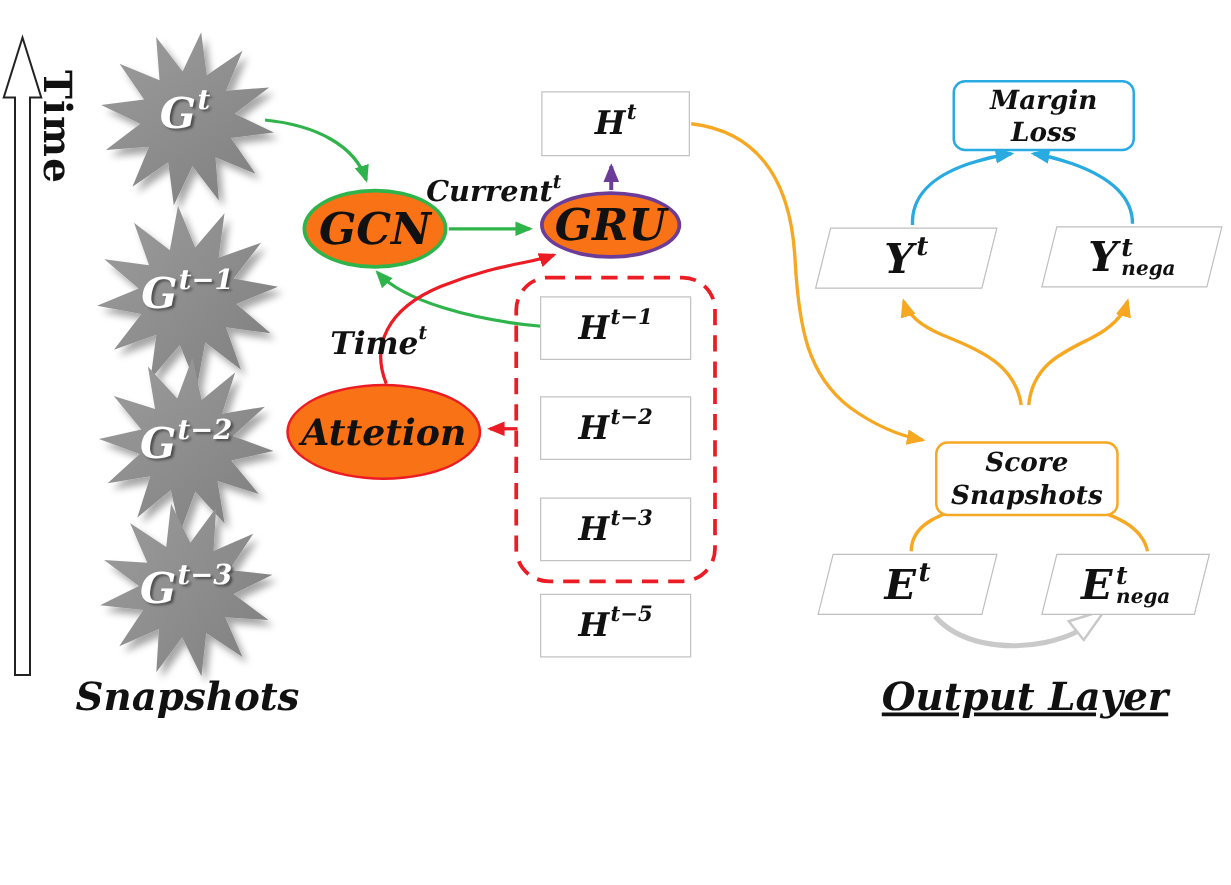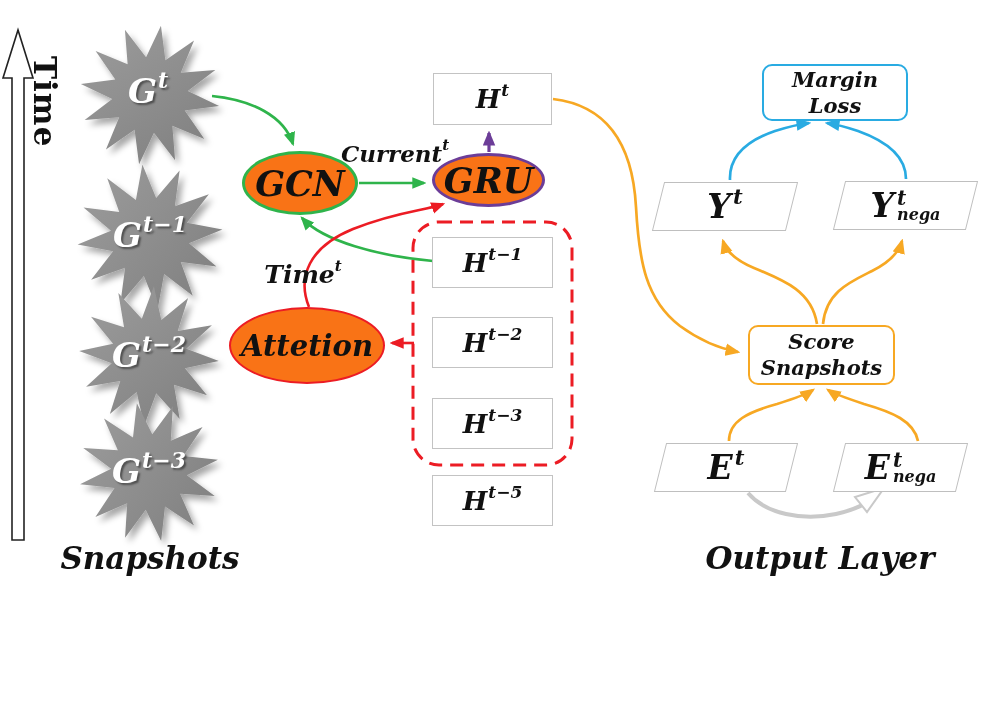--- a/index.html
+++ b/index.html
@@ -12,21 +12,21 @@
   .hbox .sup{font-size:17px;position:relative;top:-9px;margin-left:1px;}
   
   .ellipse{background:#f97316;border-radius:50%;font-weight:bold;font-style:italic;}
   .el-gcn{border:3px solid #2FB44B;font-size:35px;}
   .el-gru{border:3.5px solid #6C3D98;font-size:35px;}
   .el-att{border:2.5px solid #EC1C24;font-size:29px;}
   
   .rbox{background:#fff;border-radius:10px;flex-direction:column;font-weight:bold;font-style:italic;
         font-size:21px;line-height:1.22;text-align:center;}
   .rbox-margin{border:2px solid #29ABE2;}
-  .rbox-score{border:2px solid #F7A823;}
+  .rbox-score{border:2px solid #F7A823;margin-top:28px;}
   
   .para{background:#fff;border:1.6px solid #bfbfbf;transform:skewX(-14deg);z-index:1;}
   .para-label{background:transparent;z-index:2;font-weight:bold;font-style:italic;font-size:33px;}
   .para-label .sup{font-size:21px;position:relative;top:-10px;margin-left:2px;}
   .stack{display:inline-flex;flex-direction:column;align-items:flex-start;line-height:1;margin-left:3px;}
   .stack .s-sup{font-size:20px;}
   .stack .s-sub{font-size:16px;margin-top:-1px;font-style:italic;}
   
   .starlabel{color:#fff;font-weight:bold;font-style:italic;font-size:34px;
              text-shadow:2px 2px 2px rgba(0,0,0,0.45);justify-content:center;}
@@ -203,18 +203,18 @@
     <span>E</span>
     <span class="stack">
       <span class="s-sup">t</span>
       <span class="s-sub">nega</span>
     </span>
   </div>
 
   <div class="node section" style="left:40px;top:538px;width:220px;height:40px;">
     <span>Snapshots</span>
   </div>
-  <div class="node section" style="left:700px;top:538px;width:240px;height:40px;">
+  <div class="node section" style="left:700px;top:538px;width:240px;height:40px;text-decoration:underline;">
     <span>Output Layer</span>
   </div>
 
 
 </div>
 
 </body></html>

